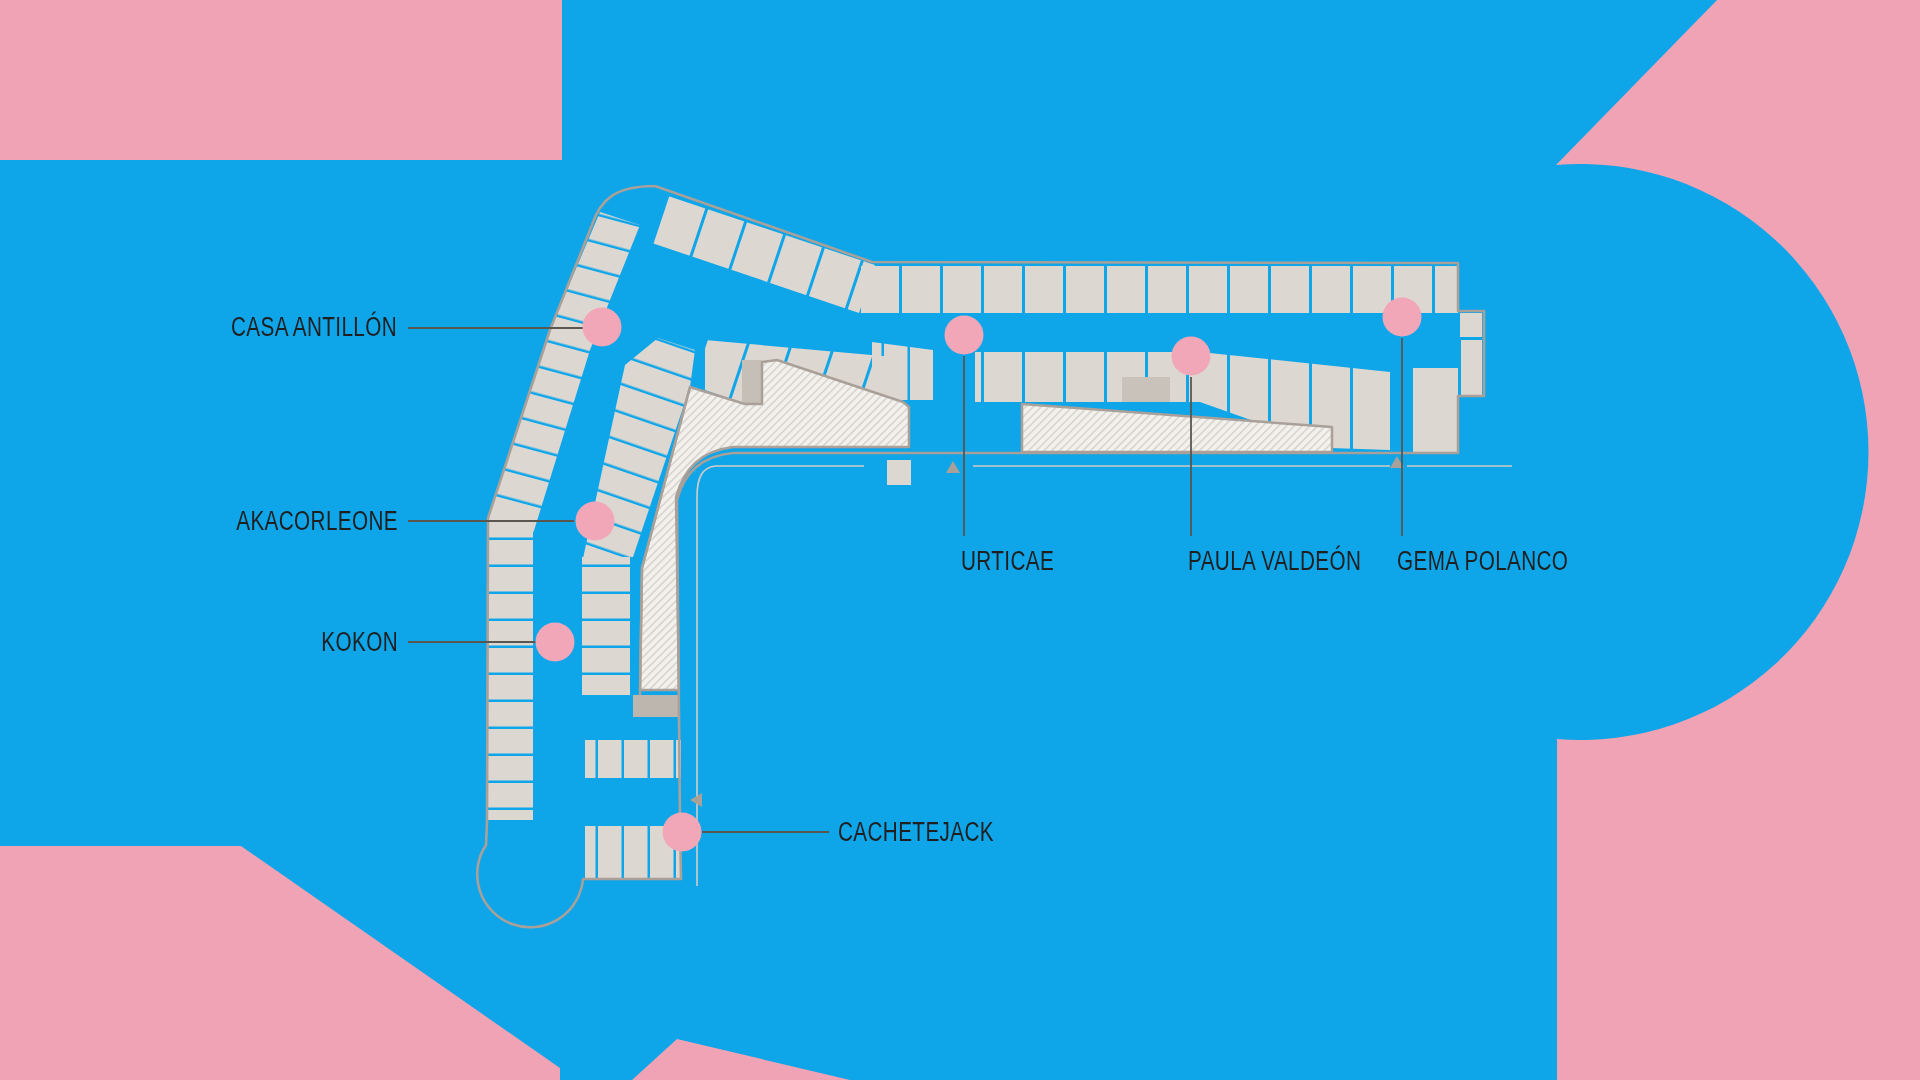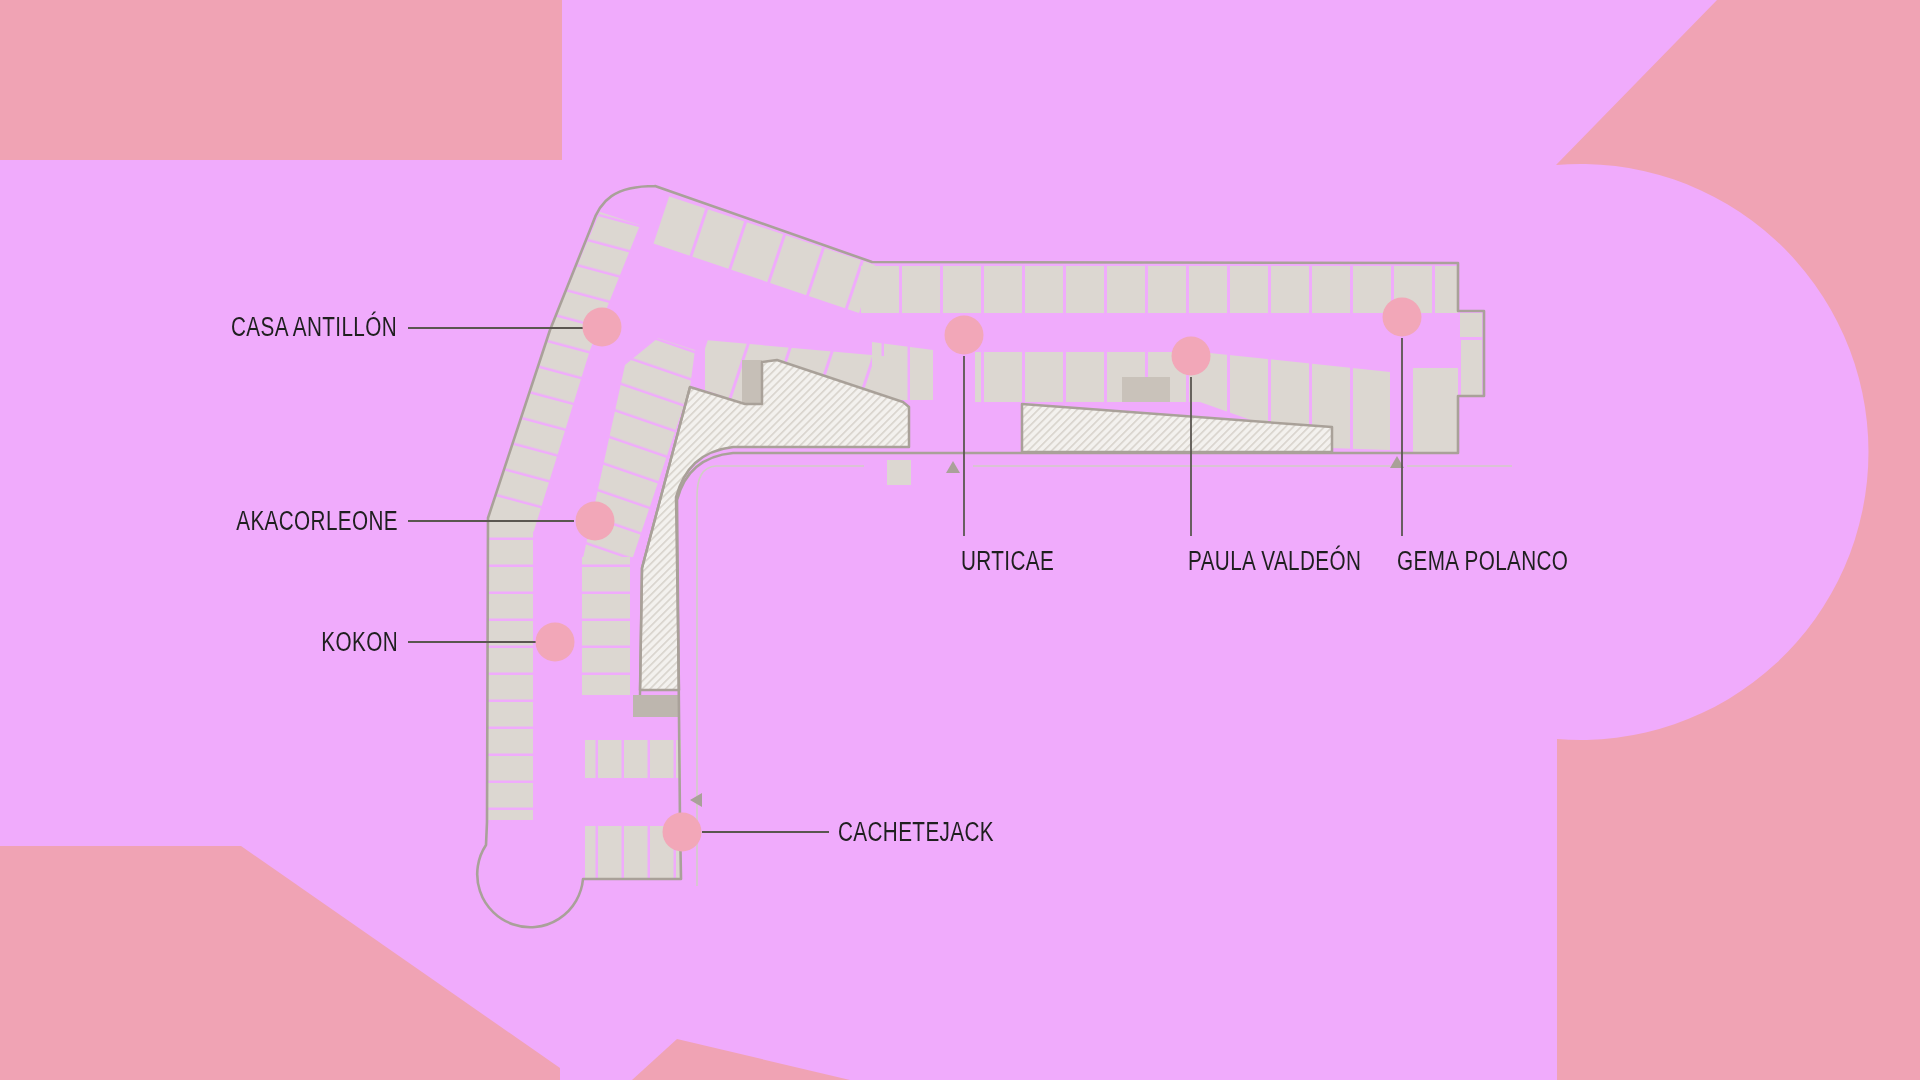--- a/index.html
+++ b/index.html
@@ -1,20 +1,20 @@
 <!DOCTYPE html>
 <html><head>
 <meta charset="utf-8">
 <style>
   html, body { margin: 0; padding: 0; background: #ffffff; }
   .stage {
     position: relative;
     width: 1920px; height: 1080px;
     overflow: hidden;
-    background: #f0abfc;
+    background: #0ea5e9;
     font-family: "Liberation Sans", sans-serif;
   }
   svg { display: block; }
   text.map-label {
     font-family: "Liberation Sans", sans-serif;
     font-size: 28px;
     letter-spacing: 0.5px;
     fill: #1f1f1f;
   }
 </style>

